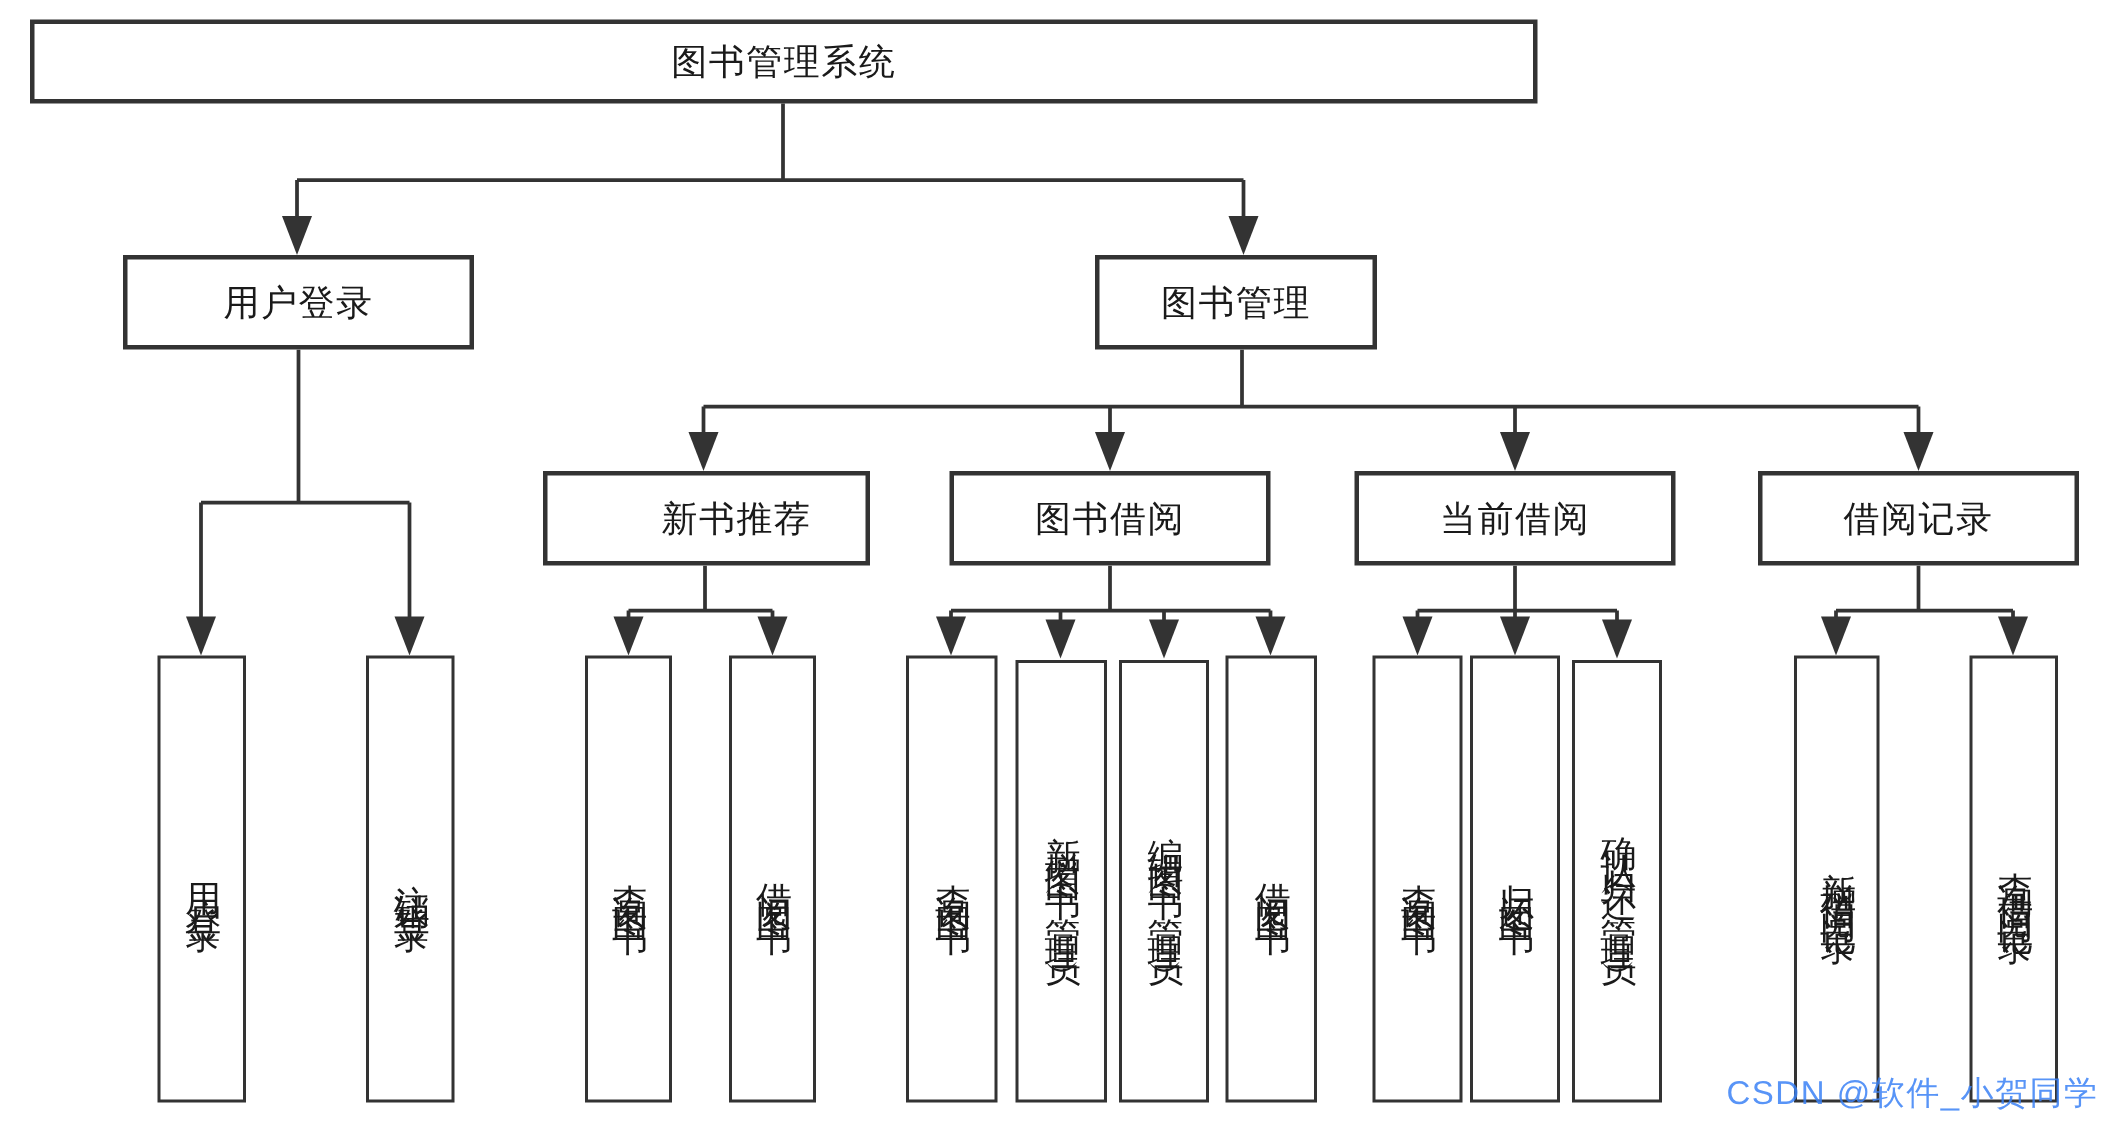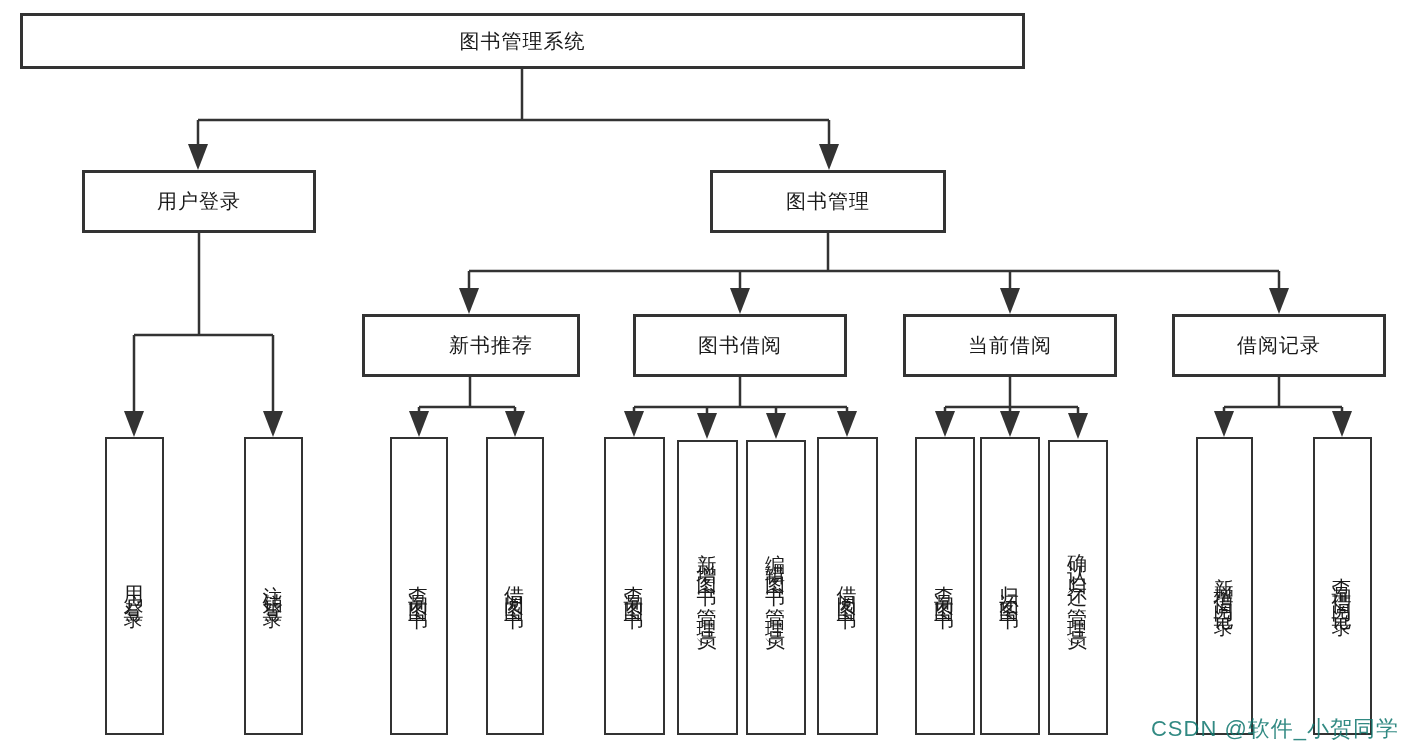--- a/index.html
+++ b/index.html
@@ -14,38 +14,38 @@
     position:absolute; left:0; top:0; width:1405px; height:747px;
     pointer-events:none;
   }
   .box {
     position:absolute;
     box-sizing:border-box;
     background:#ffffff;
     border:3px solid #333333;
     display:flex; align-items:center; justify-content:center;
     color:#1a1a1a;
-    font-size:20px;
+    font-size:24px;
     z-index:2;
   }
   .box span { white-space:nowrap; }
   .hbox span { letter-spacing:1px; }
   .leaf { border-width:2px; }
   .leaf span {
     writing-mode:vertical-rl;
     text-orientation:mixed;
     letter-spacing:8px;
     white-space:normal;
   }
   .leaf.fill span { letter-spacing:11px; }
   .watermark {
     position:absolute;
     right:6px; bottom:3px;
     font-size:22px;
-    color:#0f766e;
+    color:#3b82f6;
     opacity:0.85;
     z-index:5;
     letter-spacing:1px;
   }
 </style>
 </head>
 <body>
 
 <div class="canvas">
 
@@ -122,21 +122,21 @@
     </g>
   </svg>
 
   <div class="box hbox" style="left:20px; top:13px; width:1005px; height:56px;">
     <span>图书管理系统</span>
   </div>
 
   <div class="box hbox" style="left:82px; top:170px; width:234px; height:63px;">
     <span>用户登录</span>
   </div>
-  <div class="box hbox" style="left:710px; top:170px; width:236px; height:63px;">
+  <div class="box hbox" style="left:730px; top:170px; width:188px; height:63px;">
     <span>图书管理</span>
   </div>
 
   <div class="box hbox" style="left:362px; top:314px; width:218px; height:63px;padding-left:40px;">
     <span>新书推荐</span>
   </div>
   <div class="box hbox" style="left:633px; top:314px; width:214px; height:63px;">
     <span>图书借阅</span>
   </div>
   <div class="box hbox" style="left:903px; top:314px; width:214px; height:63px;">

